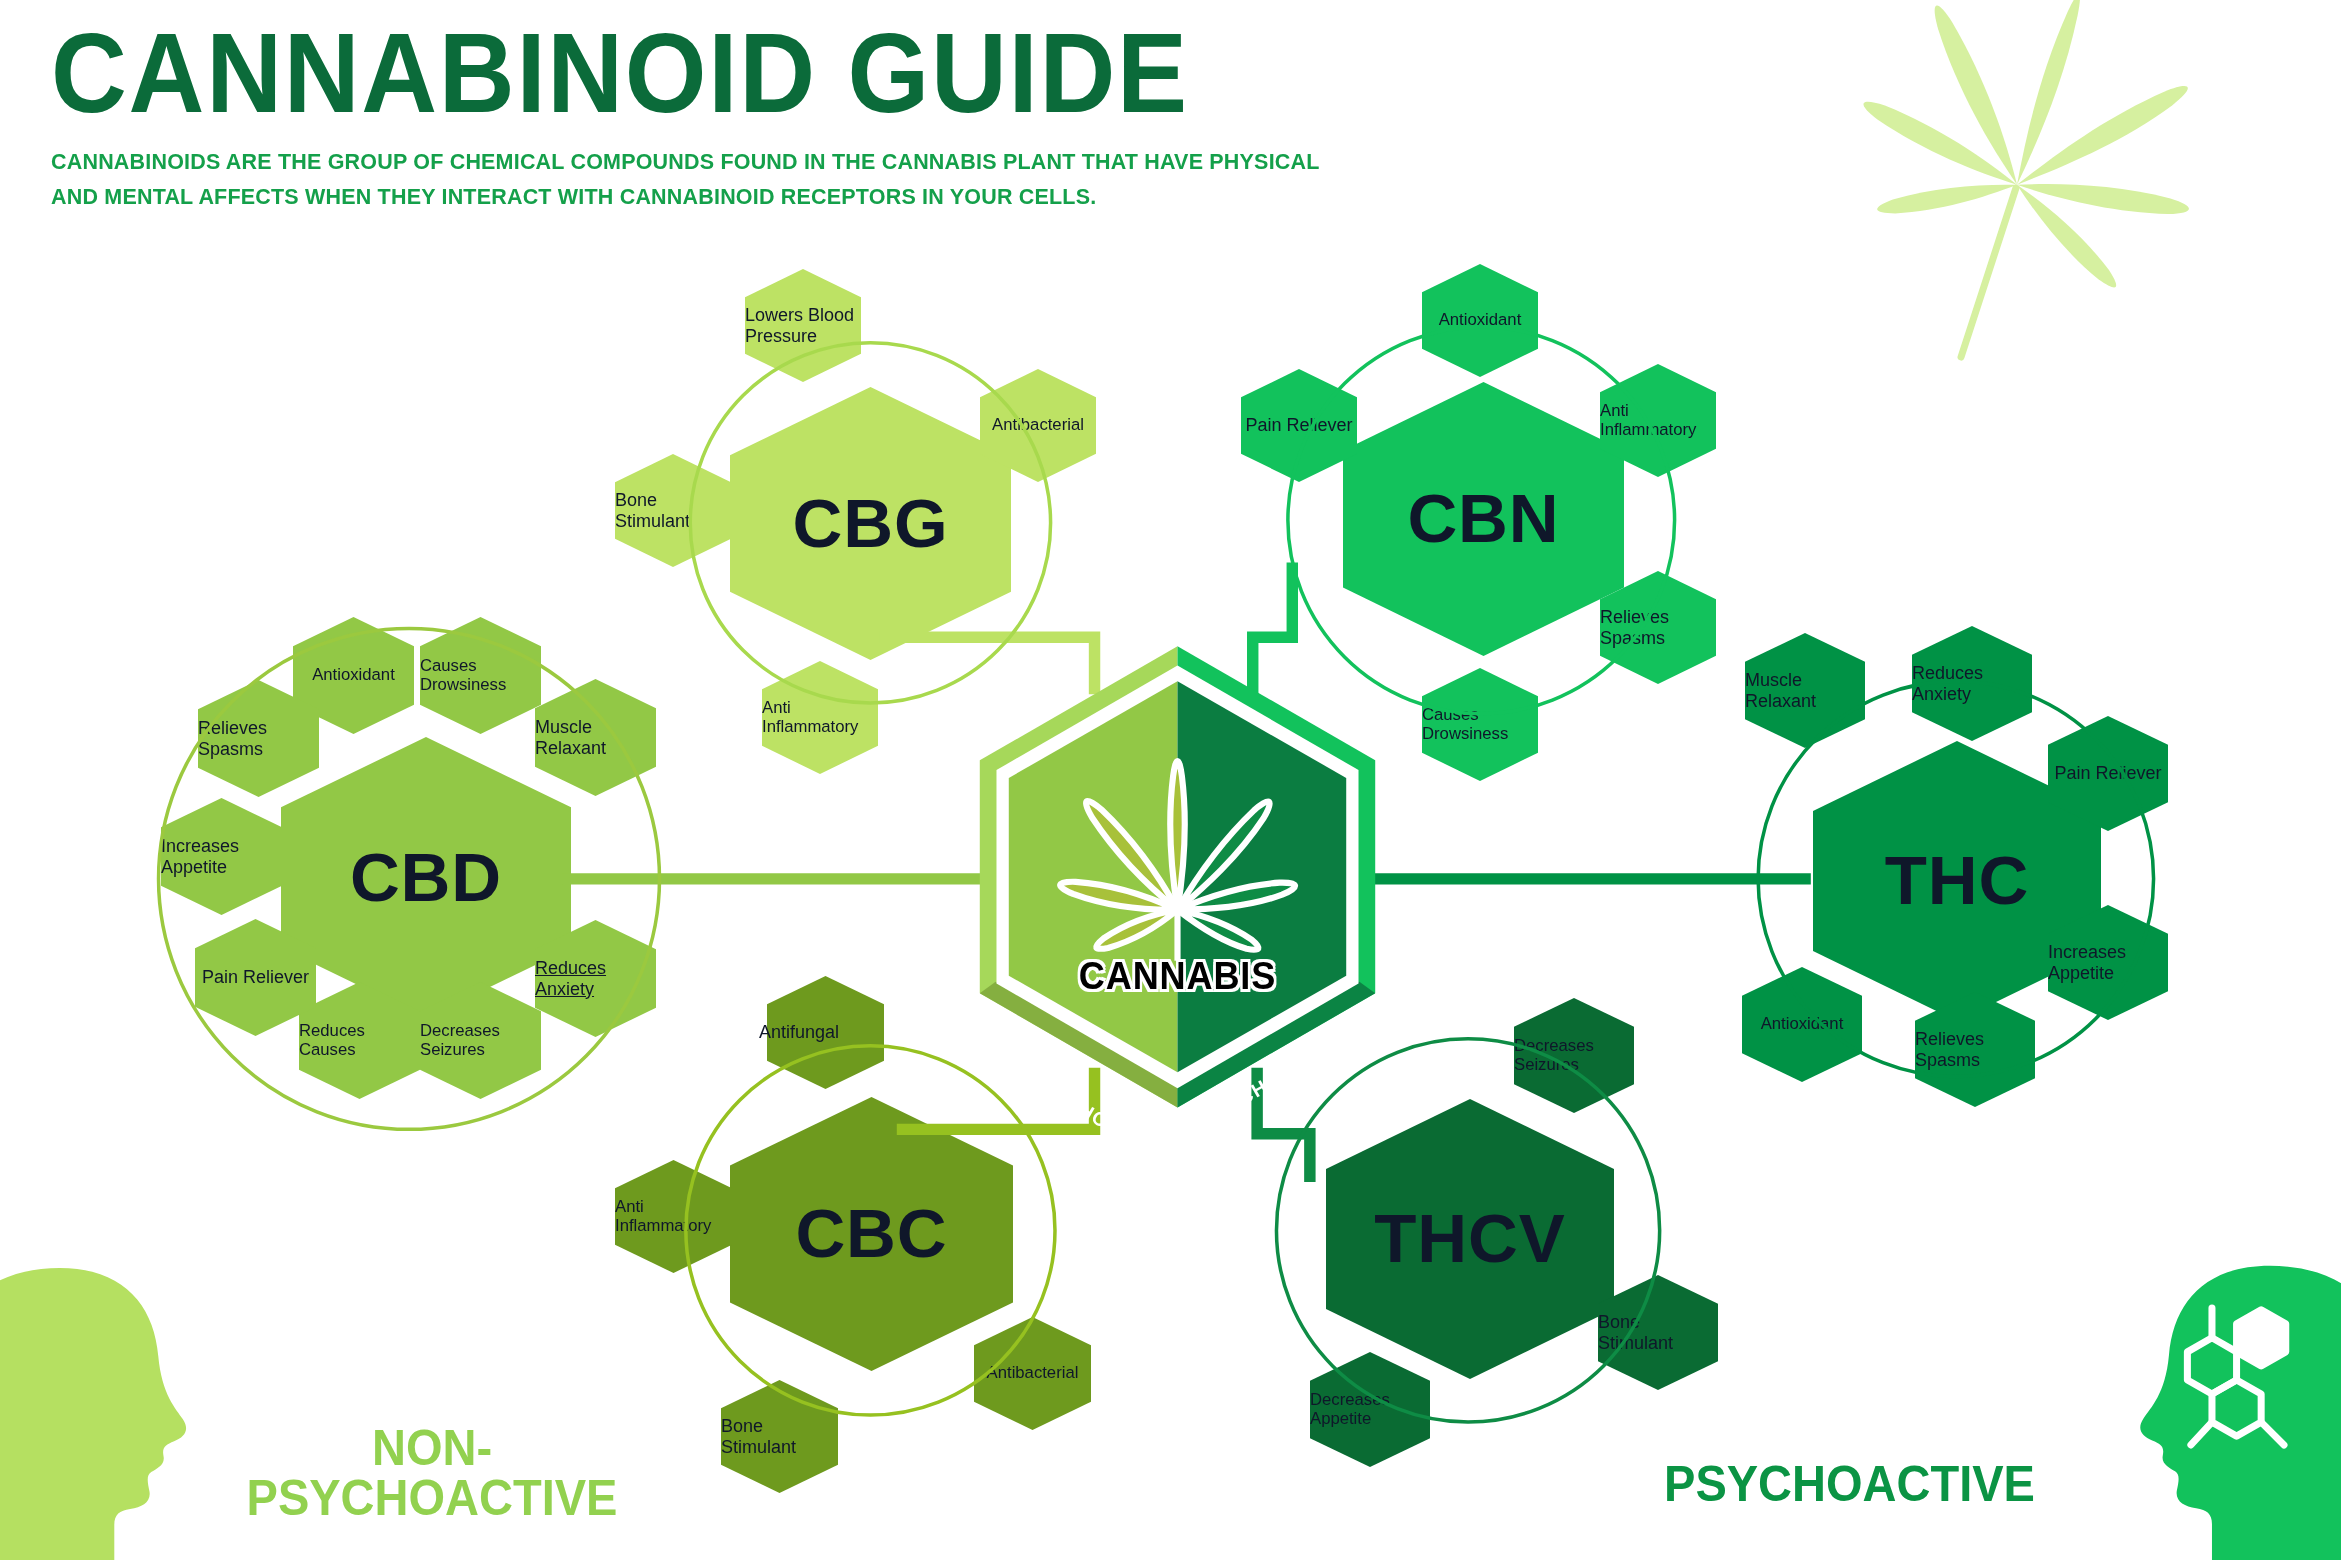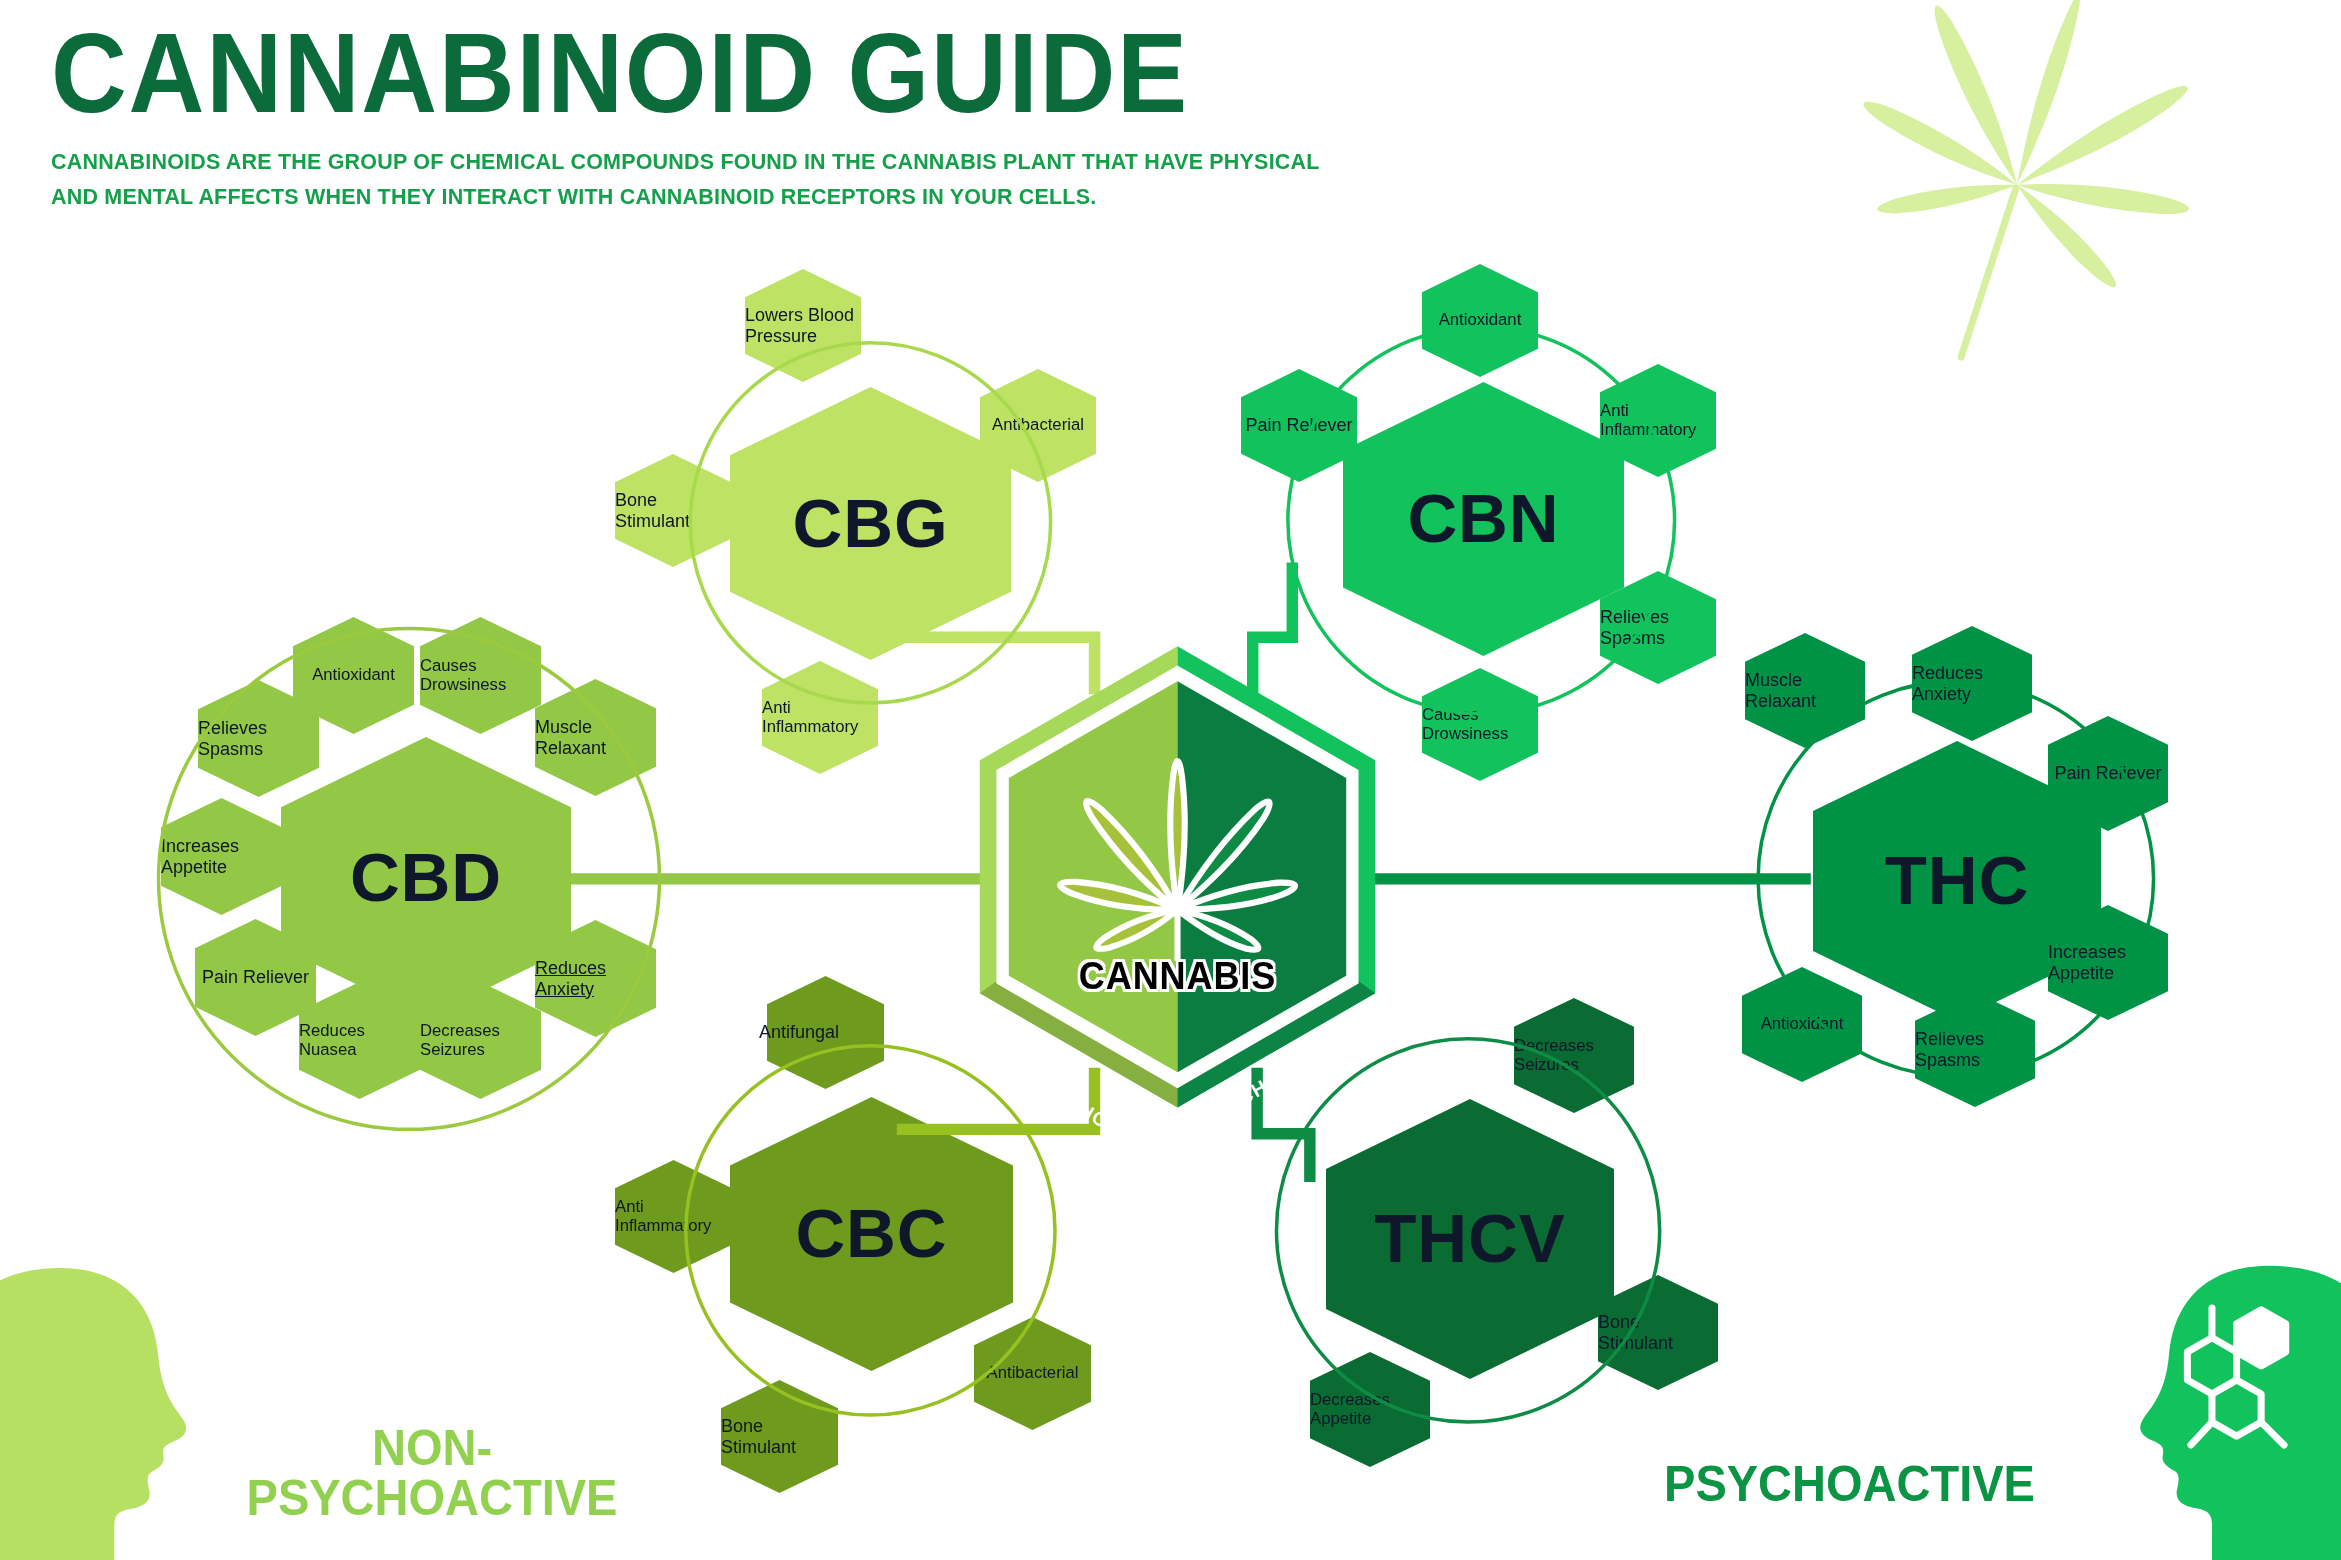--- a/index.html
+++ b/index.html
@@ -182,21 +182,21 @@
   <div class="hex" style="left:535px;top:679px;width:121px;height:117px;background:#92C846;"></div>
   <div class="hex-label sat-label" style="left:535px;top:679px;width:121px;height:117px;">Muscle Relaxant</div>
 
   <div class="hex" style="left:535px;top:920px;width:121px;height:117px;background:#92C846;"></div>
   <div class="hex-label sat-label" style="left:535px;top:920px;width:121px;height:117px;text-decoration:underline;">Reduces Anxiety</div>
 
   <div class="hex" style="left:420px;top:982px;width:121px;height:117px;background:#92C846;"></div>
   <div class="hex-label sat-label" style="left:420px;top:982px;width:121px;height:117px;font-size:16.7px;">Decreases Seizures</div>
 
   <div class="hex" style="left:299px;top:982px;width:121px;height:117px;background:#92C846;"></div>
-  <div class="hex-label sat-label" style="left:299px;top:982px;width:121px;height:117px;font-size:16.7px;">Reduces Nuasea</div>
+  <div class="hex-label sat-label" style="left:299px;top:982px;width:121px;height:117px;font-size:16.7px;">Reduces Causes</div>
 
   <div class="hex" style="left:195px;top:919px;width:121px;height:117px;background:#92C846;"></div>
   <div class="hex-label sat-label" style="left:195px;top:919px;width:121px;height:117px;">Pain Reliever</div>
 
   <div class="hex" style="left:161px;top:798px;width:121px;height:117px;background:#92C846;"></div>
   <div class="hex-label sat-label" style="left:161px;top:798px;width:121px;height:117px;">Increases Appetite</div>
 
   <div class="hex" style="left:198px;top:680px;width:121px;height:117px;background:#92C846;"></div>
   <div class="hex-label sat-label" style="left:198px;top:680px;width:121px;height:117px;">Relieves Spasms</div>
 </div>

